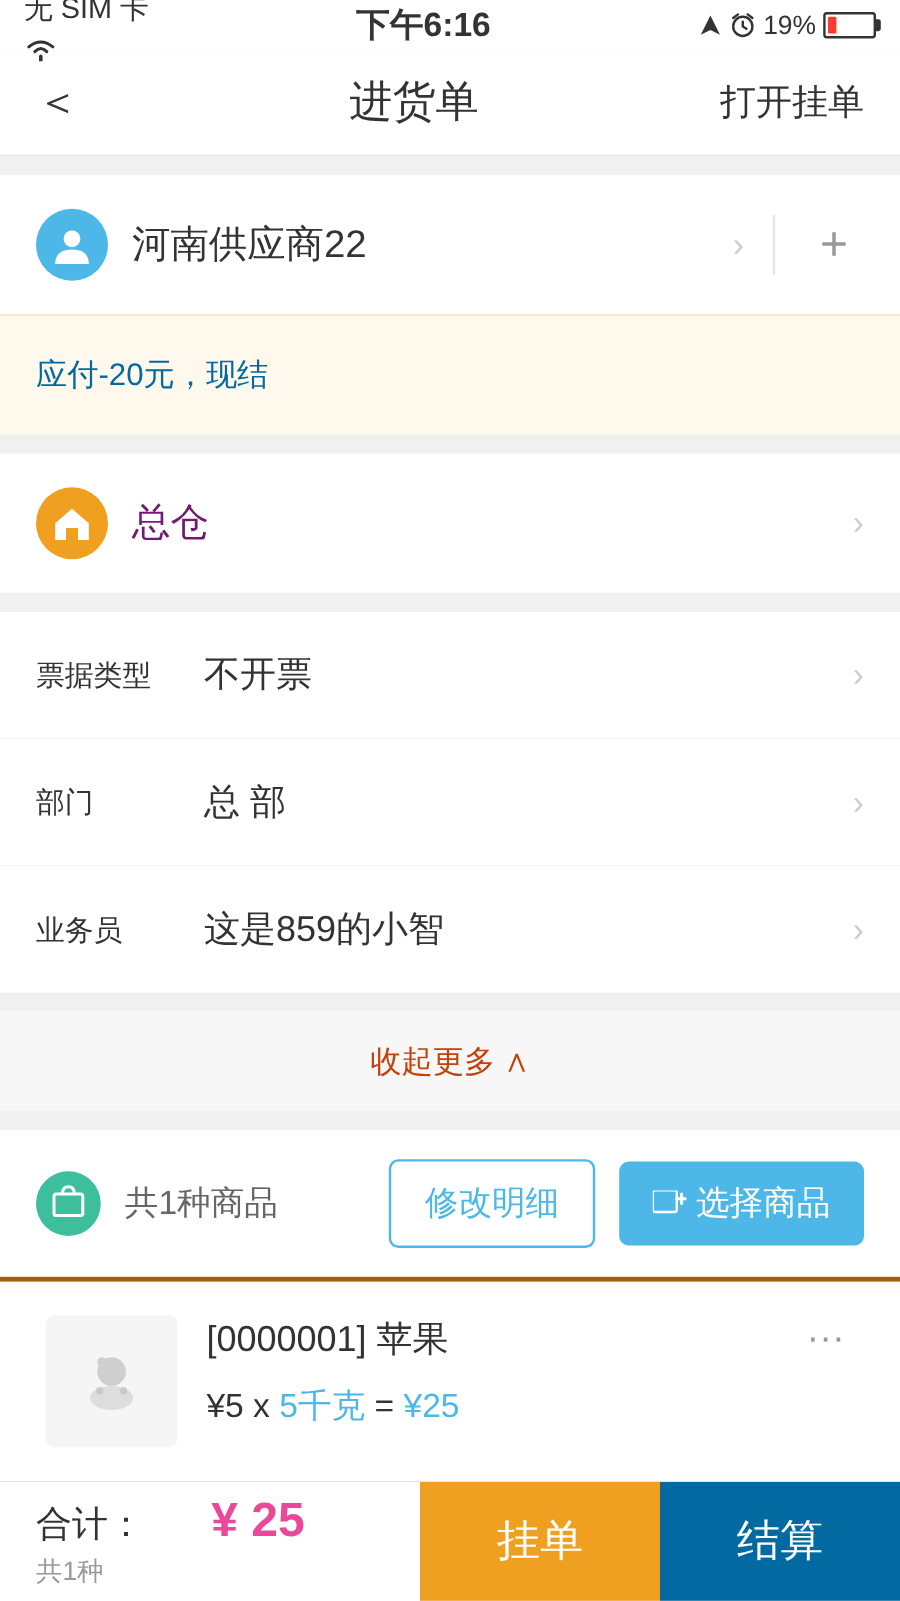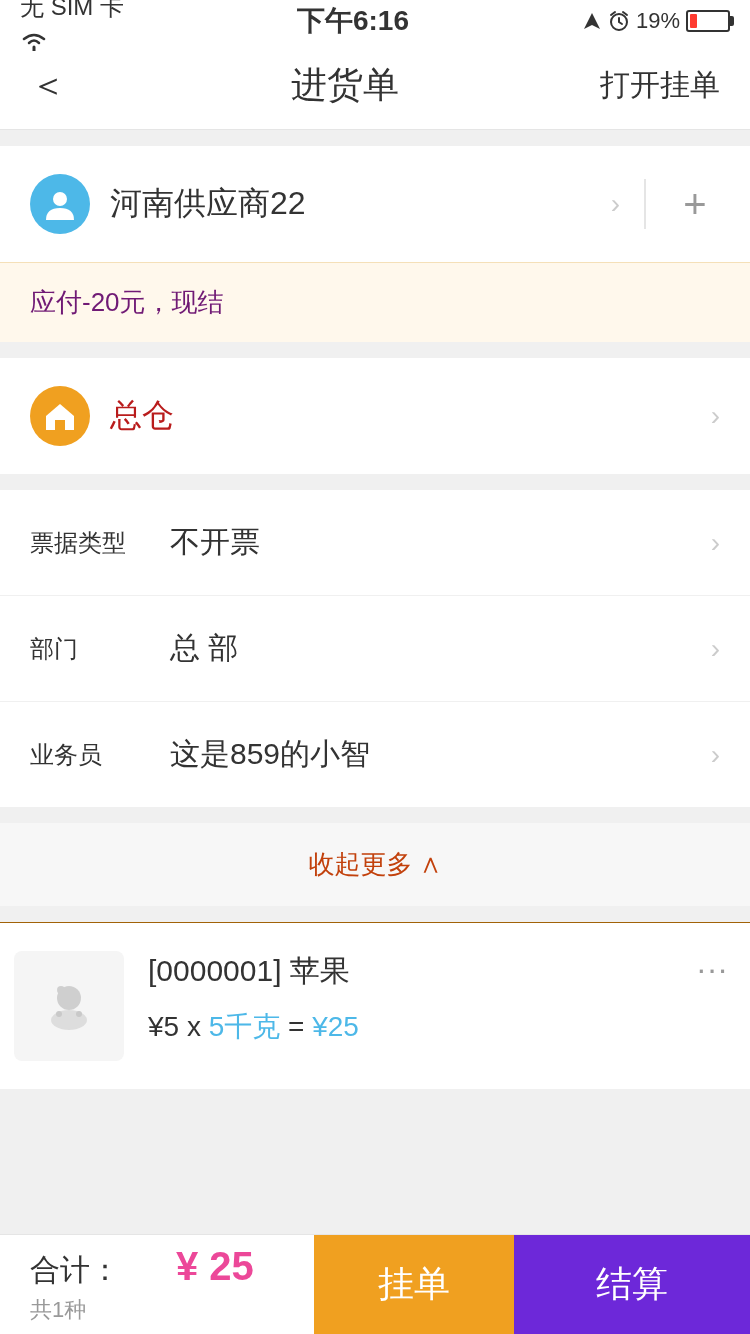--- a/index.html
+++ b/index.html
@@ -136,23 +136,23 @@
       font-size: 40px;
       color: #999;
       cursor: pointer;
       width: 50px;
       text-align: center;
     }
 
     
     .alert-row {
       background: #fff8ec;
-      padding: 22px 30px;
+      padding: 32px 30px;
       font-size: 26px;
-      color: #701a75;
+      color: #0369a1;
       border-top: 1px solid #f5e0b8;
     }
 
     
     .warehouse-row {
       display: flex;
       align-items: center;
       padding: 28px 30px;
       background: #fff;
     }
@@ -163,21 +163,21 @@
       background: #f0a020;
       display: flex;
       align-items: center;
       justify-content: center;
       margin-right: 20px;
     }
     .warehouse-icon svg { width: 36px; height: 36px; }
     .warehouse-name {
       flex: 1;
       font-size: 32px;
-      color: #b91c1c;
+      color: #701a75;
     }
 
     
     .form-row {
       display: flex;
       align-items: center;
       padding: 32px 30px;
       background: #fff;
       border-bottom: 1px solid #f0f0f0;
     }
@@ -252,23 +252,23 @@
       cursor: pointer;
       display: flex;
       align-items: center;
       gap: 8px;
     }
 
     
     .product-item {
       display: flex;
       align-items: flex-start;
-      padding: 28px 14px;
-      background: #fff;
-      border-top: 1px solid #a16207;
+      padding: 28px 38px;
+      background: #fff;
+      border-top: 4px solid #a16207;
       gap: 24px;
     }
     .product-thumbnail {
       width: 110px;
       height: 110px;
       background: #f5f5f5;
       border-radius: 8px;
       display: flex;
       align-items: center;
       justify-content: center;
@@ -338,22 +338,22 @@
       width: 200px;
       background: #f0a020;
       color: #fff;
       display: flex;
       align-items: center;
       justify-content: center;
       font-size: 36px;
       cursor: pointer;
     }
     .bottom-btn-settle {
-      width: 236px;
-      background: #6d28d9;
+      width: 200px;
+      background: #0369a1;
       color: #fff;
       display: flex;
       align-items: center;
       justify-content: center;
       font-size: 36px;
       cursor: pointer;
     }
   </style>
 </head>
 <body>
@@ -440,20 +440,37 @@
     </div>
   </div>
 
   <div class="card">
     <div class="collapse-row">
       <span>收起更多 ∧</span>
     </div>
   </div>
 
   <div class="card">
+    <div class="products-header">
+      <div class="product-count-icon">
+        <svg viewBox="0 0 32 32">
+          <rect x="4" y="8" width="24" height="18" rx="2" fill="none" stroke="#fff" stroke-width="2.5"></rect>
+          <path d="M11 8 Q11 2 16 2 Q21 2 21 8" fill="none" stroke="#fff" stroke-width="2.5"></path>
+        </svg>
+      </div>
+      <div class="product-count-text">共1种商品</div>
+      <button class="btn-outline">修改明细</button>
+      <button class="btn-primary">
+        <svg width="28" height="22" viewBox="0 0 28 22">
+          <rect x="0" y="0" width="20" height="18" rx="2" fill="none" stroke="#fff" stroke-width="2"></rect>
+          <path d="M20 7 L28 7 M24 3 L24 11" stroke="#fff" stroke-width="2.5" stroke-linecap="round"></path>
+        </svg>
+        <span>选择商品</span>
+      </button>
+    </div>
 
     <div class="product-item">
       <div class="product-thumbnail">
         <svg viewBox="0 0 60 60">
           <circle cx="30" cy="22" r="12" fill="#999"></circle>
           <circle cx="22" cy="14" r="4" fill="#999"></circle>
           <ellipse cx="30" cy="44" rx="18" ry="10" fill="#bbb"></ellipse>
           <circle cx="20" cy="38" r="3" fill="#888"></circle>
           <circle cx="40" cy="38" r="3" fill="#888"></circle>
         </svg>

